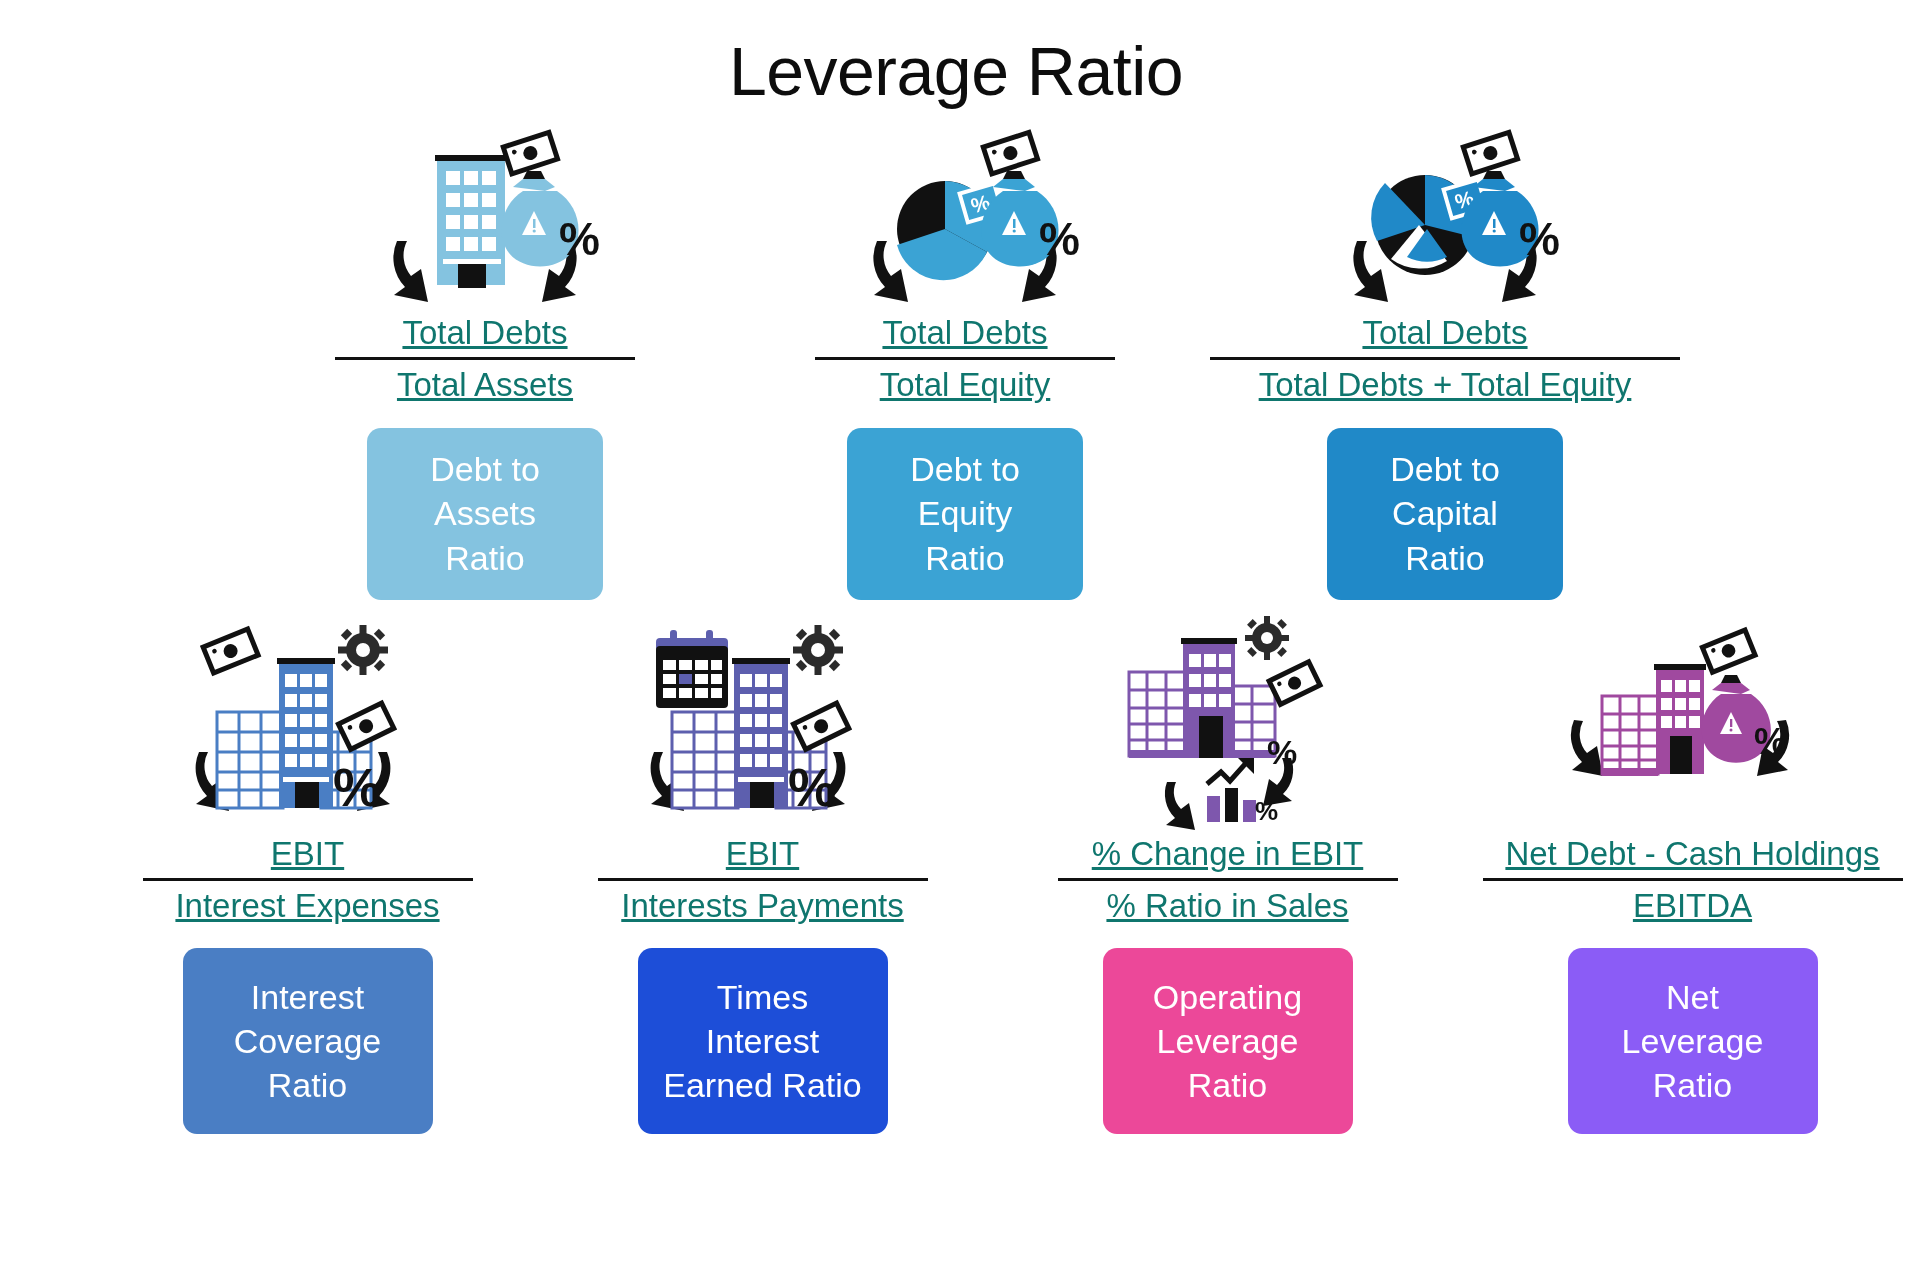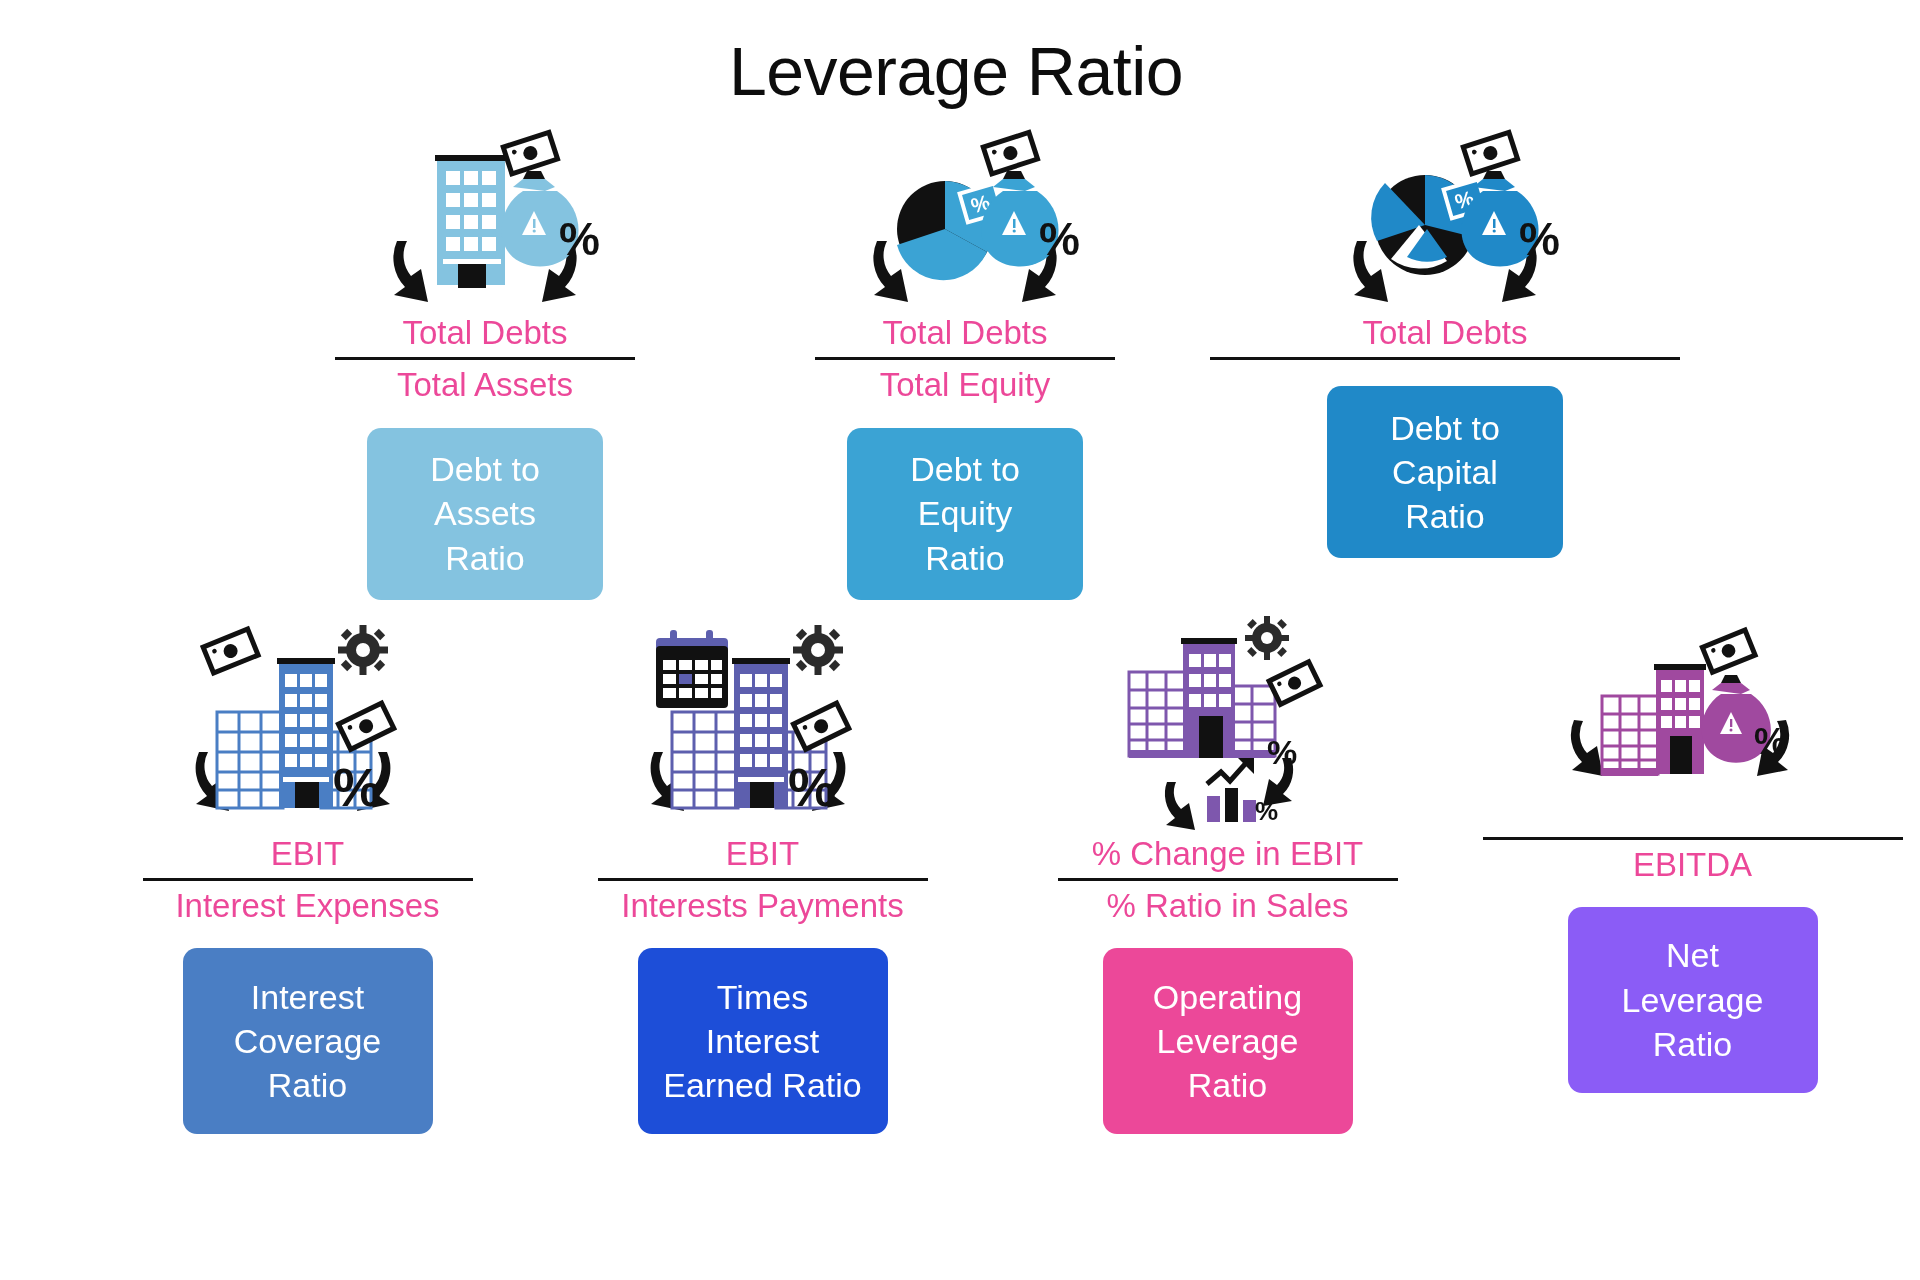--- a/index.html
+++ b/index.html
@@ -59,24 +59,25 @@
 
   
   .formula {
     display: flex;
     flex-direction: column;
     align-items: center;
     margin-top: 4px;
   }
   .numer, .denom {
     font-size: 33px;
-    color: #ec4899;
+    color: #0f766e;
     line-height: 1.25;
     white-space: nowrap;
     font-family: "Liberation Sans", sans-serif;
+    text-decoration: underline;
   }
   .bar {
     height: 3px;
     background: #111111;
     margin: 4px 0 4px 0;
   }
 
   
   .card {
     margin-top: 22px;
@@ -226,20 +227,21 @@
           <path d="M168 58 c-22 14 -28 44 -14 62 c14 18 48 18 62 0 c14-18 8-48-14-62 z" fill="#2089C8"></path>
           <path d="M179 78 l-12 24 h24 z" fill="#fff"></path>
           <rect x="178" y="86" width="2.5" height="9" fill="#2089C8"></rect>
           <circle cx="179.2" cy="98" r="1.6" fill="#2089C8"></circle>
           <text x="204" y="122" font-family="Liberation Sans, sans-serif" font-size="46" font-weight="700" fill="#111">%</text>
         </svg>
       </div>
       <div class="formula">
         <div class="numer">Total Debts</div>
         <div class="bar" style="width:470px"></div>
+        <div class="denom">Total Debts + Total Equity</div>
       </div>
       <div class="card" style="background:#2089C8">
         <span>Debt to
 Capital
 Ratio</span>
       </div>
     </div>
   </div>
 
   <div class="row row-bottom">
@@ -556,20 +558,21 @@
           <path d="M152 66 l9-7 h20 l9 7 -9 4 z" fill="#A0499F"></path>
           <path d="M161 59 l4-8 h12 l4 8 z" fill="#111"></path>
           <path d="M161 70 c-20 13 -25 40 -13 56 c13 17 43 17 56 0 c13-16 7-43-13-56 z" fill="#A0499F"></path>
           <path d="M171 88 l-11 22 h22 z" fill="#fff"></path>
           <rect x="170" y="95" width="2.3" height="8" fill="#A0499F"></rect>
           <circle cx="171" cy="106" r="1.5" fill="#A0499F"></circle>
           <text x="194" y="130" font-family="Liberation Sans, sans-serif" font-size="36" font-weight="700" fill="#111">%</text>
         </svg>
       </div>
       <div class="formula">
+        <div class="numer">Net Debt - Cash Holdings</div>
         <div class="bar" style="width:420px"></div>
         <div class="denom">EBITDA</div>
       </div>
       <div class="card" style="background:#8b5cf6">
         <span>Net
 Leverage
 Ratio</span>
       </div>
     </div>
   </div>

